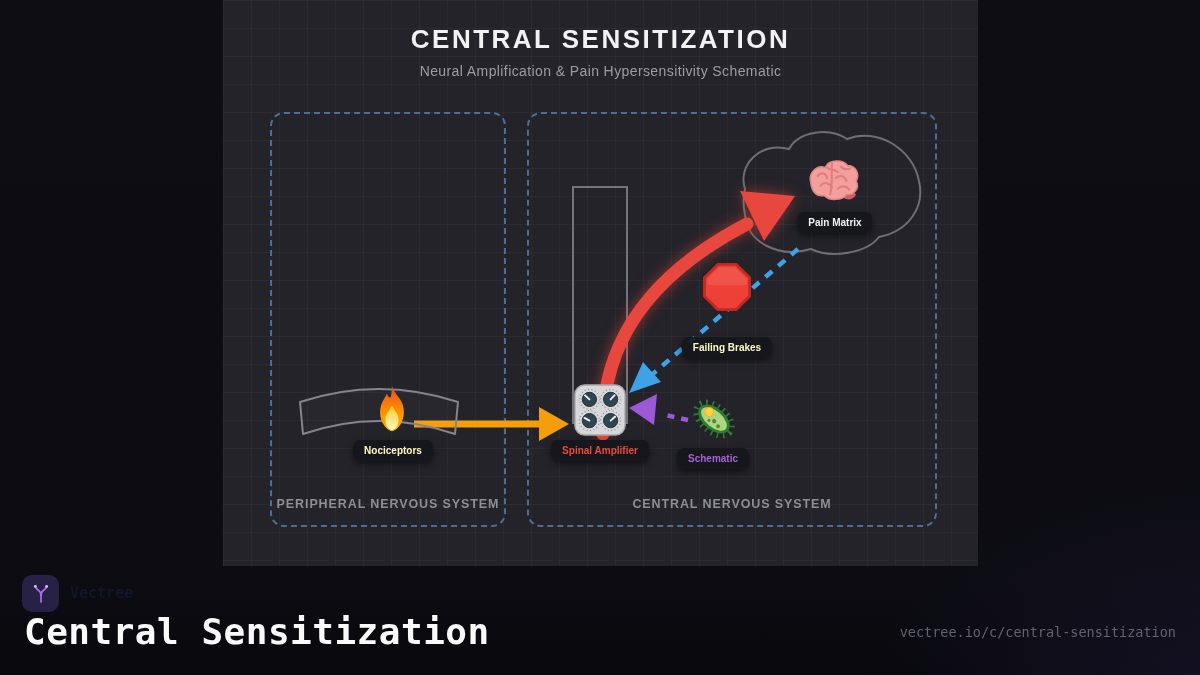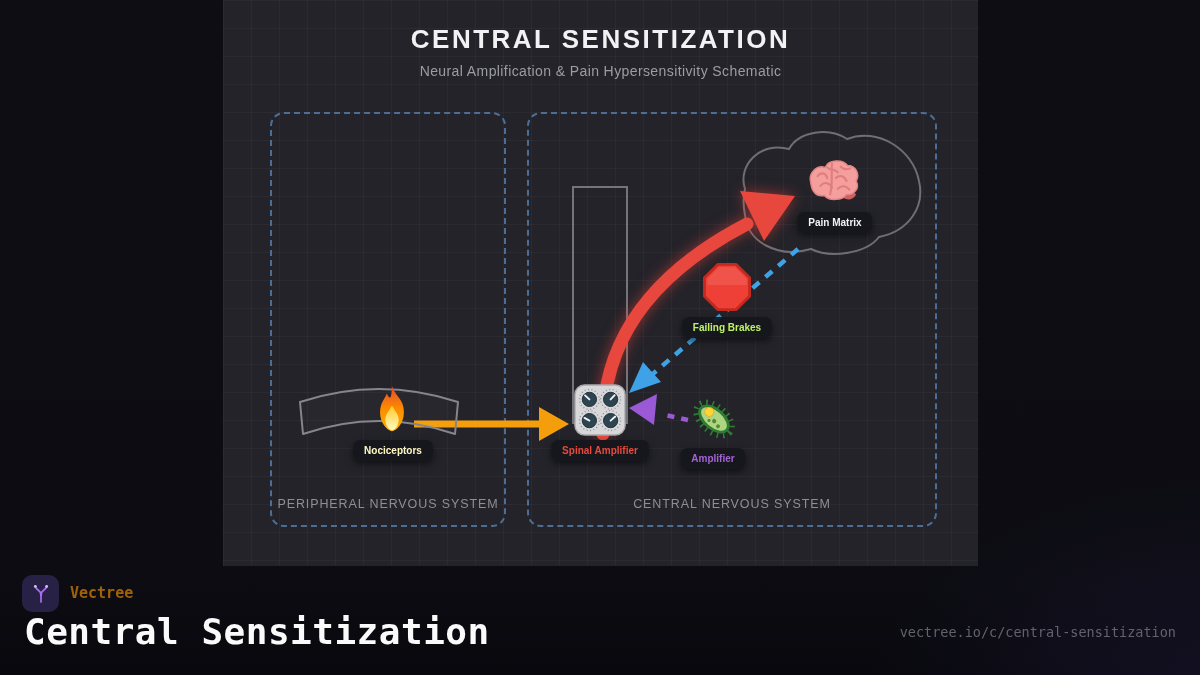--- a/index.html
+++ b/index.html
@@ -31,53 +31,53 @@
   }
 
   .region-box {
     position:absolute; top:112px; height:415px;
     border:2px dashed #4d6e94; border-radius:14px;
   }
   .region-box.pns { left:47px;  width:236px; }
   .region-box.cns { left:304px; width:410px; }
   .region-label {
     position:absolute; bottom:14px; left:0; right:0; text-align:center;
-    color:#8e8e97; font-size:12.5px; font-weight:400; letter-spacing:0.9px;
+    color:#8e8e97; font-size:12.5px; font-weight:700; letter-spacing:0.9px;
   }
 
   .spinal-rect {
     position:absolute; left:349px; top:186px; width:56px; height:238px;
     border:2px solid #74747b;
   }
 
   .abs { position:absolute; }
 
   
   .pill {
     position:absolute; transform:translateX(-50%);
     background:rgba(22,22,28,0.93); border-radius:7px;
     padding:5px 11px; font-size:10px; font-weight:700; white-space:nowrap;
     box-shadow:0 3px 7px rgba(0,0,0,0.5);
   }
   .pill.amber  { color:#fef9c3; }
   .pill.red    { color:#e84b3d; }
-  .pill.blue   { color:#bef264; }
+  .pill.blue   { color:#fef9c3;margin-top:20px; }
   .pill.purple { color:#a463d6; }
   .pill.white  { color:#f2f2f4; }
 
   
   .logo-badge {
     position:absolute; left:22px; top:575px; width:37px; height:37px;
     background:#272245; border-radius:10px;
     display:flex; align-items:center; justify-content:center;
   }
   .brand-name {
     position:absolute; left:70px; top:584px;
     font-family:"DejaVu Sans Mono", monospace;
-    color:#a16207; font-size:15px; font-weight:700;
+    color:#0f172a; font-size:15px; font-weight:700;
   }
   .footer-heading {
     position:absolute; left:24px; top:611px;
     font-family:"DejaVu Sans Mono", monospace;
     color:#fafafa; font-size:36px; font-weight:700; letter-spacing:0.5px;
   }
   .footer-url {
     position:absolute; right:24px; top:624px;
     font-family:"DejaVu Sans Mono", monospace;
     color:#62626c; font-size:13.5px;margin-left:32px;
@@ -195,21 +195,21 @@
       <path d="M17 31 C21 26 27 28 29 33"></path>
       <path d="M33 23 C37 19 42 21 44 26"></path>
       <path d="M35 34 C39 30 44 31 47 35"></path>
       <path d="M29 8 C28 18 30 28 27 40"></path>
     </g>
   </svg>
 
   <div class="pill amber" style="left:170px; top:440px;">Nociceptors</div>
   <div class="pill red" style="left:377px; top:440px;">Spinal Amplifier</div>
   <div class="pill blue" style="left:504px; top:317px;">Failing Brakes</div>
-  <div class="pill purple" style="left:490px; top:448px;">Amplifier</div>
+  <div class="pill purple" style="left:490px; top:448px;">Schematic</div>
   <div class="pill white" style="left:612px; top:212px;">Pain Matrix</div>
 </div>
 
 <div class="logo-badge">
   <svg width="26" height="26" viewBox="0 0 36 36">
     <g fill="none" stroke="#a96df2" stroke-width="2.4" stroke-linecap="round">
       <path d="M18 29 L18 19"></path>
       <path d="M18 19 C18 13 12.5 13.5 10.5 8.5"></path>
       <path d="M18 19 C18 13 23.5 13.5 25.5 8.5"></path>
     </g>

